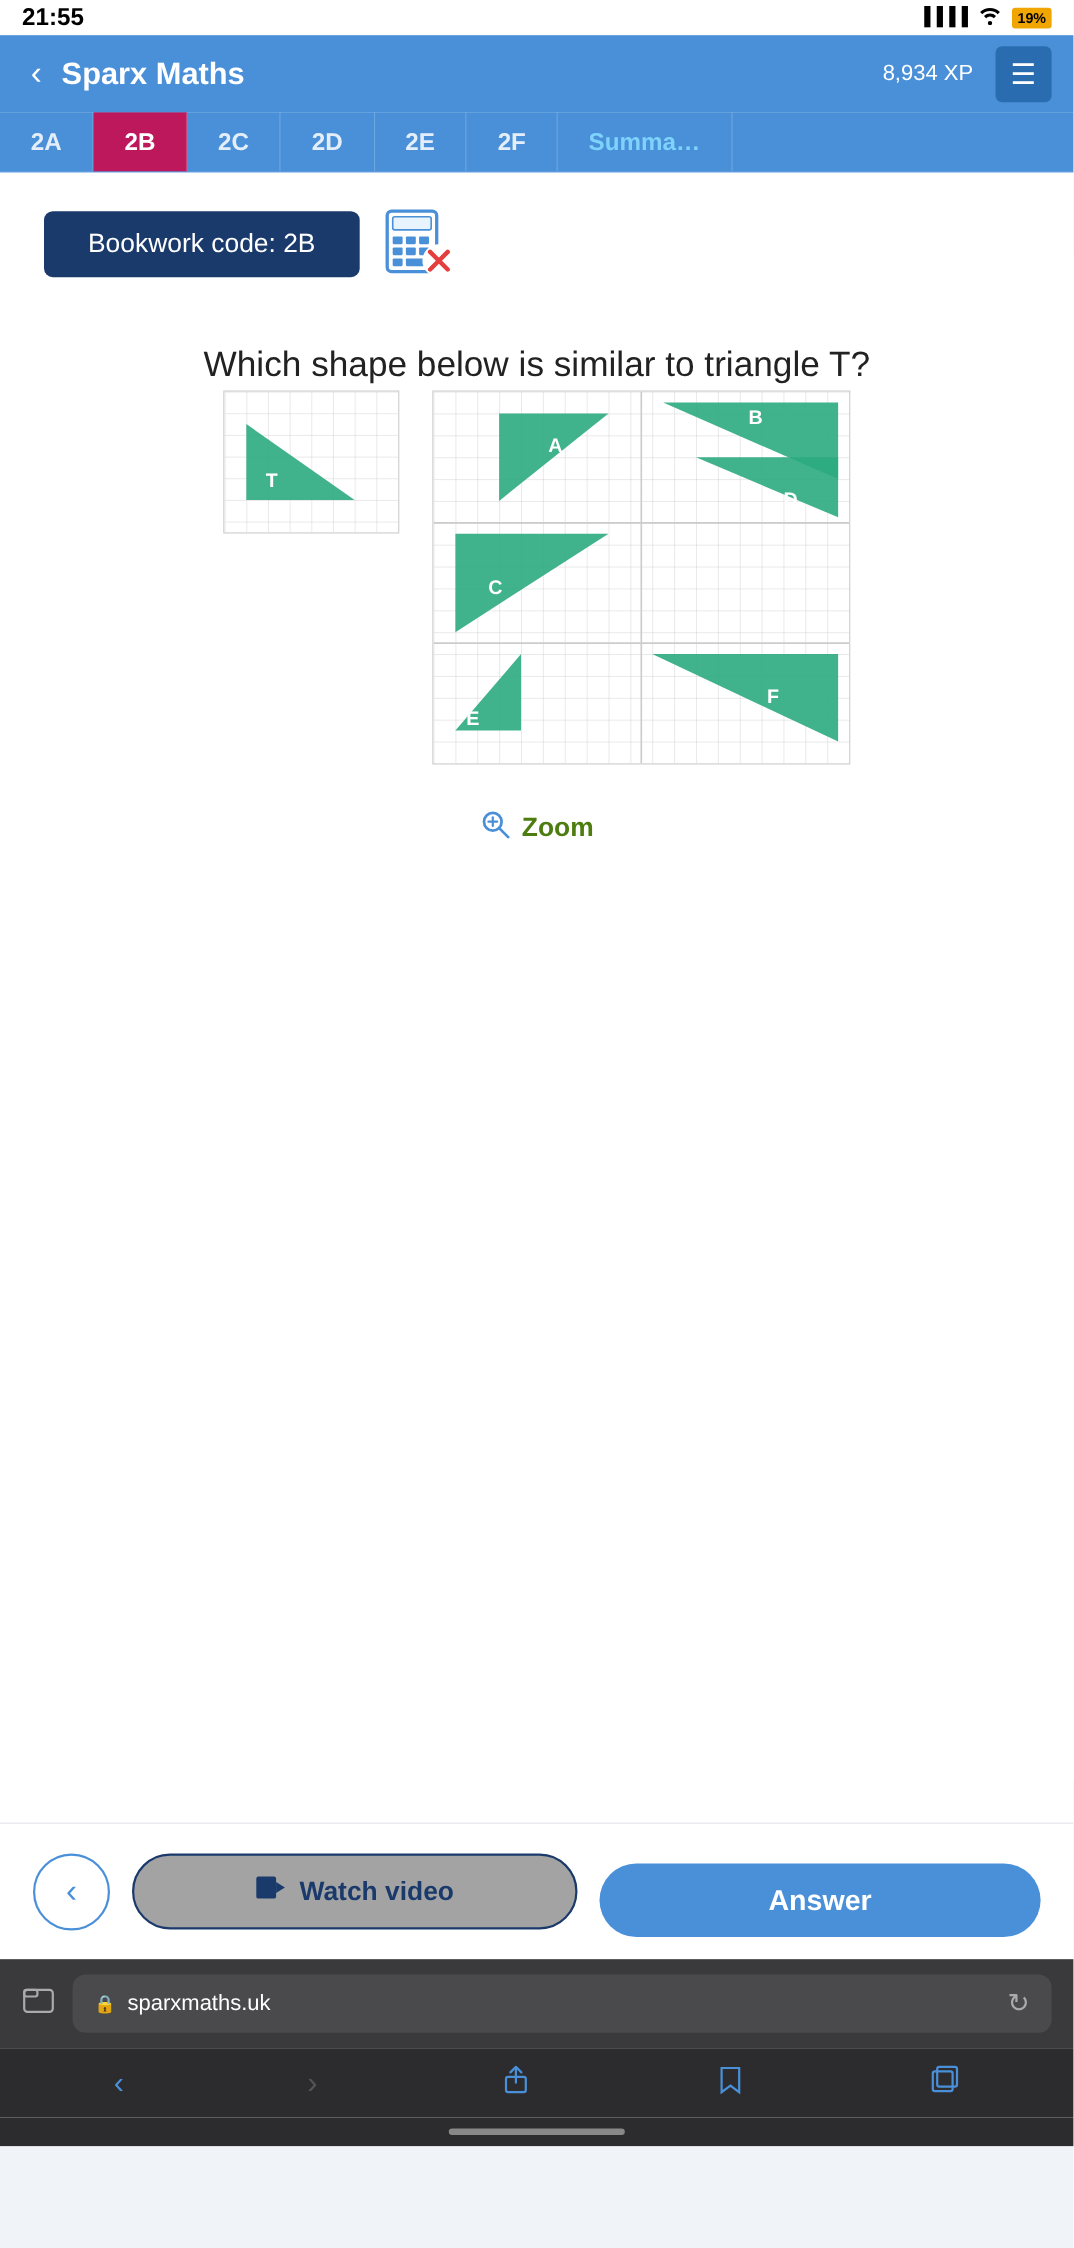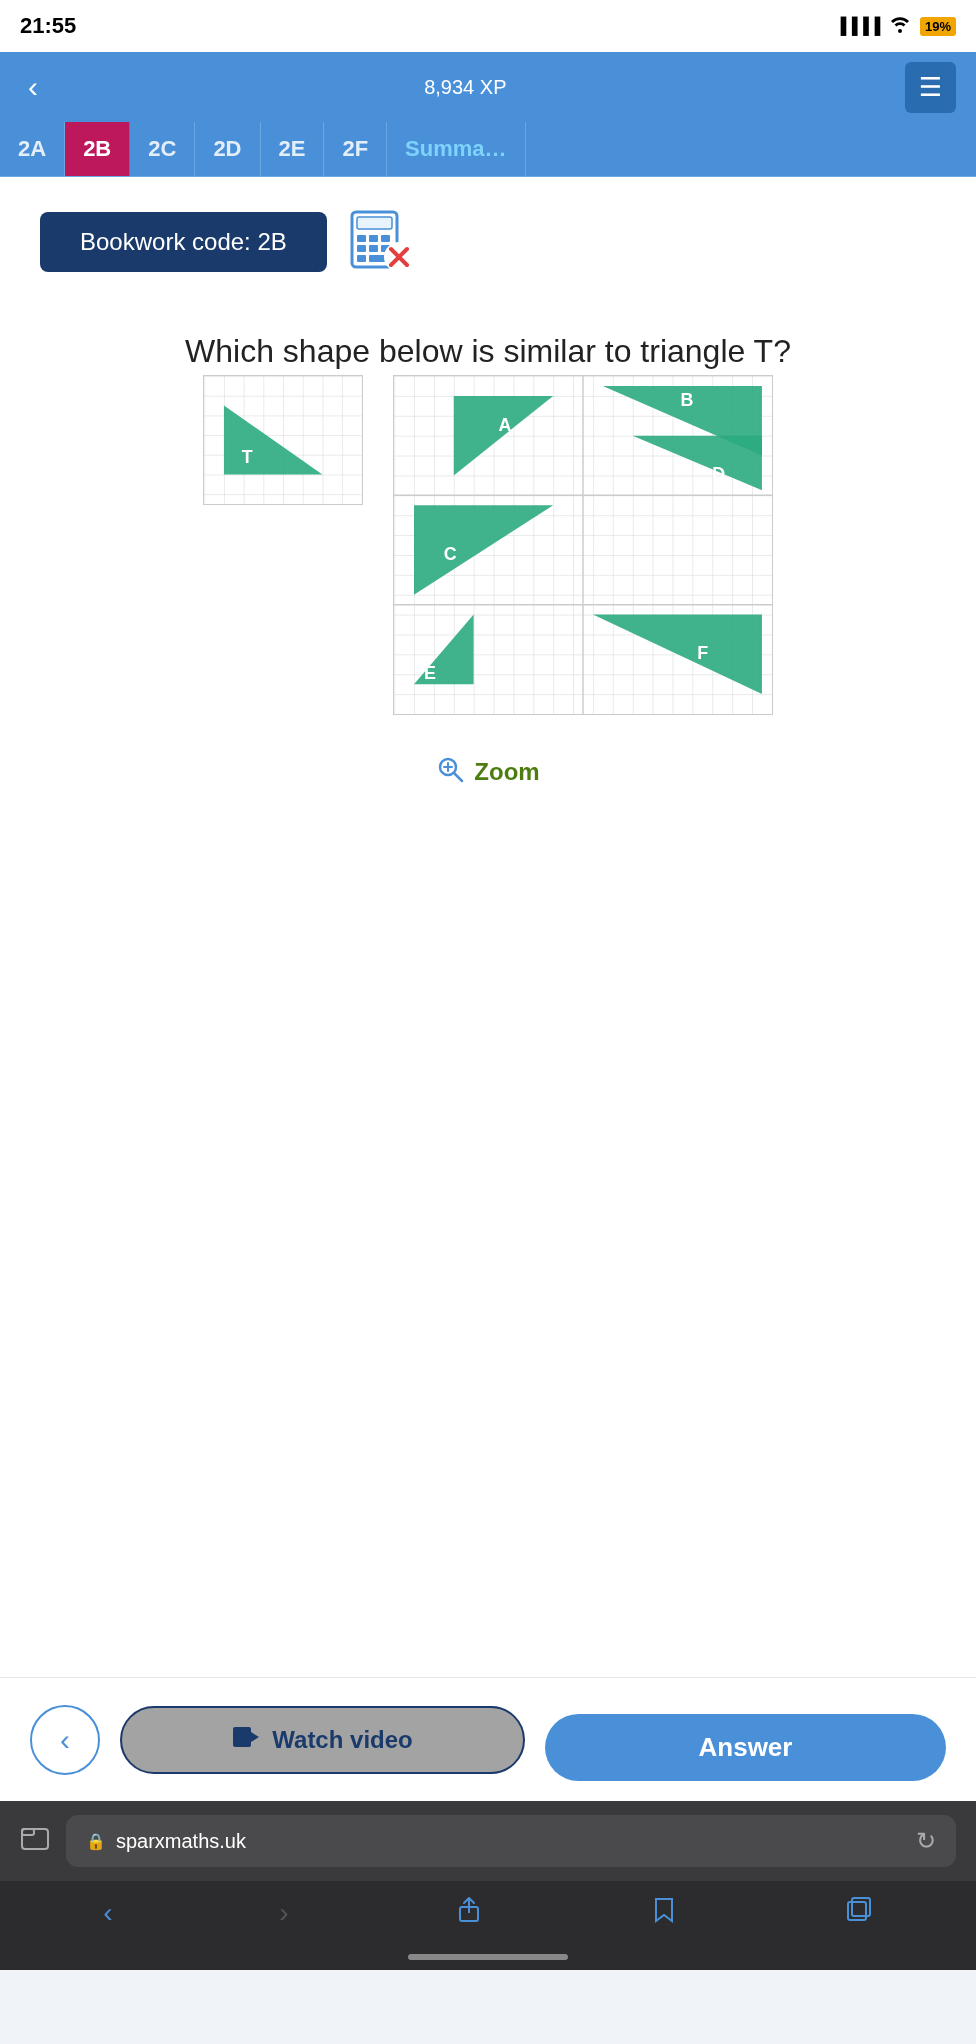--- a/index.html
+++ b/index.html
@@ -12,21 +12,21 @@
       overflow-x: hidden;
     }
 
     
     .status-bar {
       background: #fff;
       display: flex;
       justify-content: space-between;
       align-items: center;
       padding: 8px 20px;
-      height: 52px;
+      height: 32px;
     }
     .status-time {
       font-size: 22px;
       font-weight: 600;
       color: #000;
     }
     .status-icons {
       display: flex;
       align-items: center;
       gap: 8px;
@@ -86,21 +86,21 @@
 
     
     .tab-bar {
       background: #4a90d9;
       display: flex;
       align-items: stretch;
       overflow: hidden;
       border-bottom: 1px solid rgba(255,255,255,0.2);
     }
     .tab-item {
-      padding: 14px 18px;
+      padding: 14px 28px;
       color: rgba(255,255,255,0.85);
       font-size: 22px;
       font-weight: 600;
       cursor: pointer;
       border-right: 1px solid rgba(255,255,255,0.2);
       background: transparent;
       border-top: none;
       border-bottom: none;
       border-left: none;
       text-align: center;
@@ -322,20 +322,21 @@
       <svg width="24" height="18" viewBox="0 0 24 18">
         <path d="M12 14a2 2 0 1 1 0 4 2 2 0 0 1 0-4zm-5.5-4.5a7.8 7.8 0 0 1 11 0l-2 2a5 5 0 0 0-7 0l-2-2zm-3.5-3.5a12.5 12.5 0 0 1 18 0l-2 2a9.7 9.7 0 0 0-14 0l-2-2z" fill="#000"></path>
       </svg>
     </span>
     <span class="battery-icon">19%</span>
   </div>
 </div>
 
 <div class="top-nav">
   <button class="nav-back-btn">‹</button>
+  <span class="nav-title">Sparx Maths</span>
   <span class="nav-xp">8,934 XP</span>
   <button class="nav-menu-btn">☰</button>
 </div>
 
 <div class="tab-bar">
   <button class="tab-item">2A</button>
   <button class="tab-item active">2B</button>
   <button class="tab-item">2C</button>
   <button class="tab-item">2D</button>
   <button class="tab-item">2E</button>

